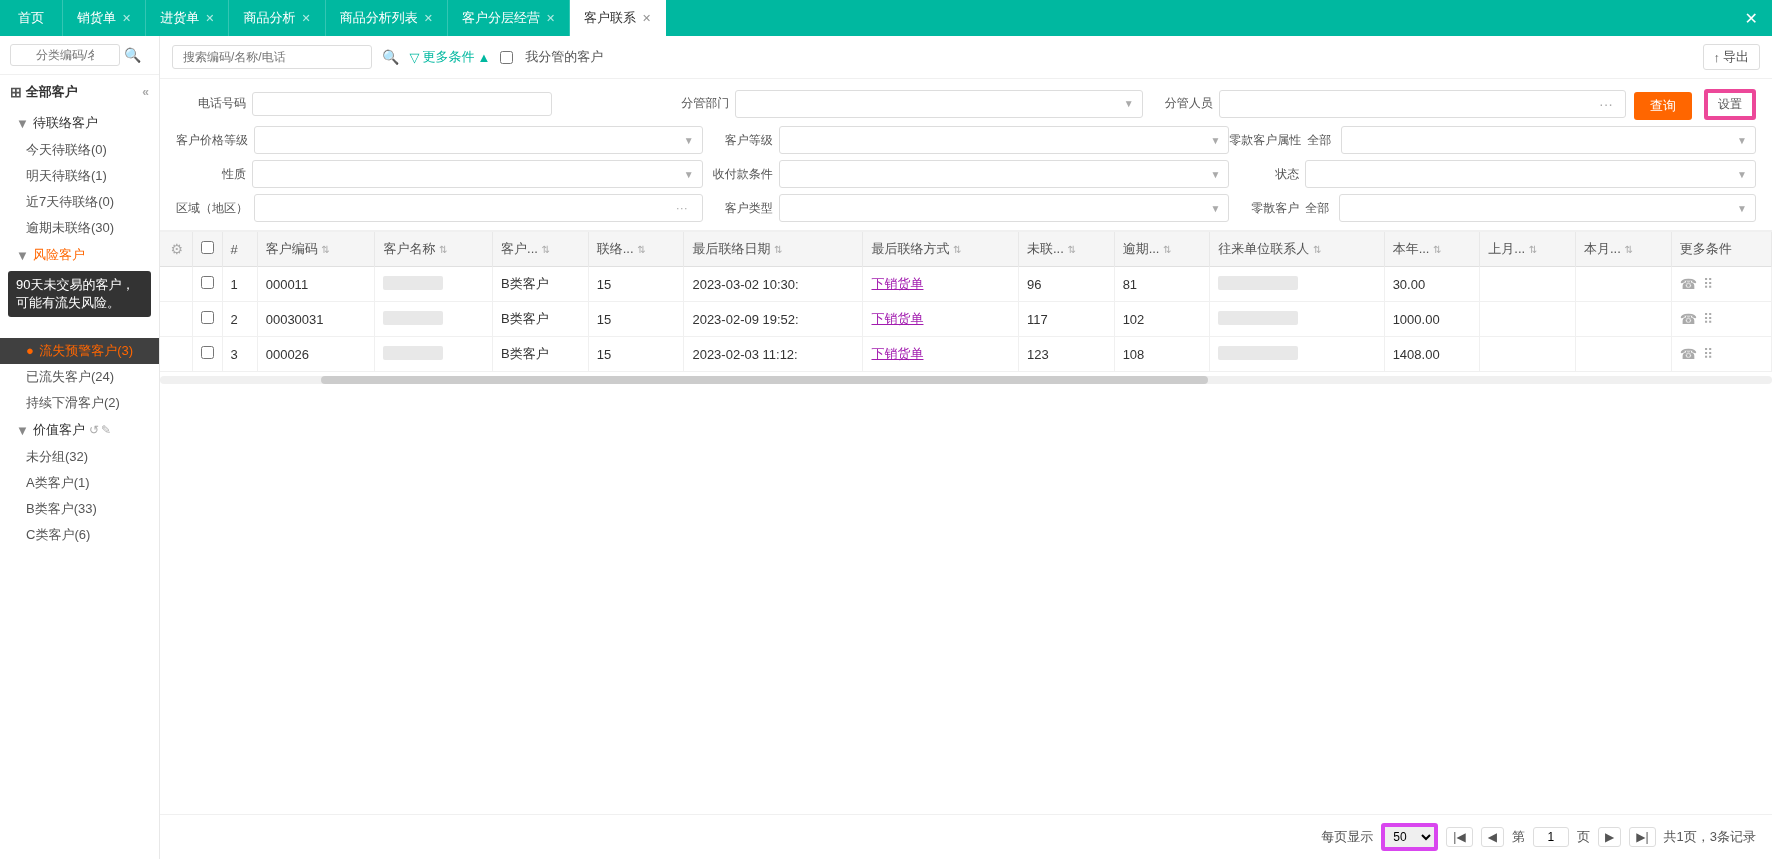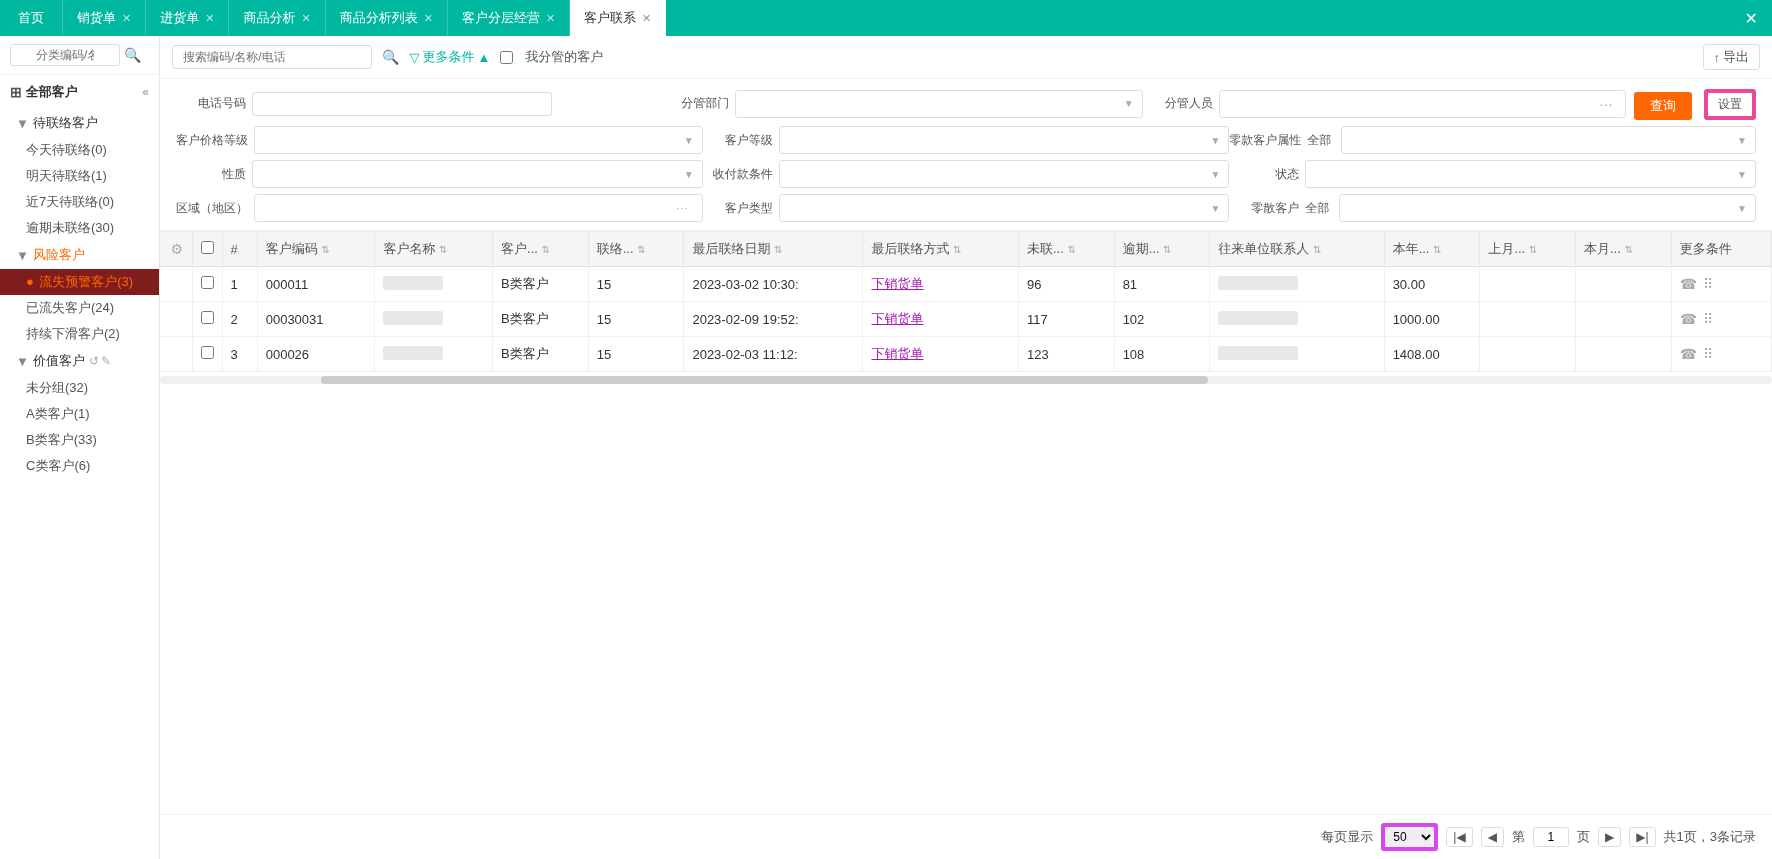--- a/index.html
+++ b/index.html
@@ -105,21 +105,22 @@
     .sidebar-group-header.orange { color: #f60; }
 
     .sidebar-item {
       padding: 4px 10px 4px 26px;
       font-size: 12px;
       color: #555;
       cursor: pointer;
     }
     .sidebar-item.active {
       color: #f60;
-      background: #7f1d1d;
+      background: #404040;
+      margin-top: 19px;
     }
     .sidebar-item .dot { color: #f60; margin-right: 2px; }
 
     .tooltip-box {
       background: #333;
       color: #fff;
       font-size: 11px;
       padding: 5px 8px;
       border-radius: 3px;
       margin: 2px 8px;
@@ -446,20 +447,23 @@
     <div class="sidebar-item">
       <span>近7天待联络(0)</span>
     </div>
     <div class="sidebar-item">
       <span>逾期未联络(30)</span>
     </div>
 
     <div class="sidebar-group-header orange">
       <span class="triangle">▼</span>
       <span>风险客户</span>
+    </div>
+    <div class="tooltip-box">
+      <span>90天未交易的客户，可能有流失风险。</span>
     </div>
     <div class="sidebar-item active">
       <span class="dot">●</span>
       <span>流失预警客户(3)</span>
     </div>
     <div class="sidebar-item">
       <span>已流失客户(24)</span>
     </div>
     <div class="sidebar-item">
       <span>持续下滑客户(2)</span>

